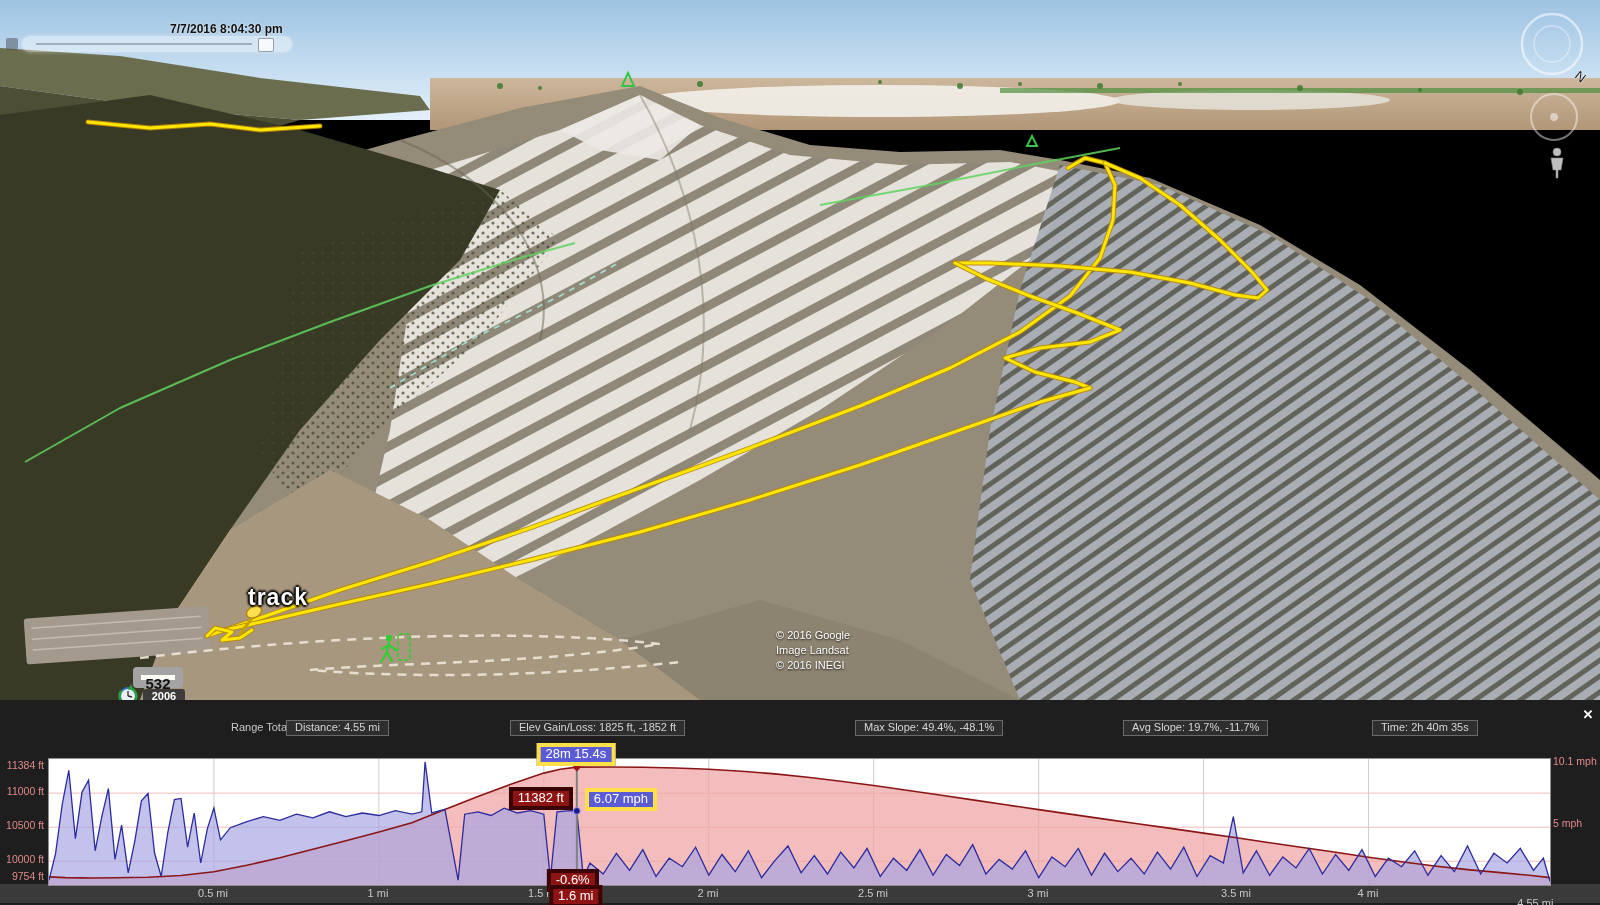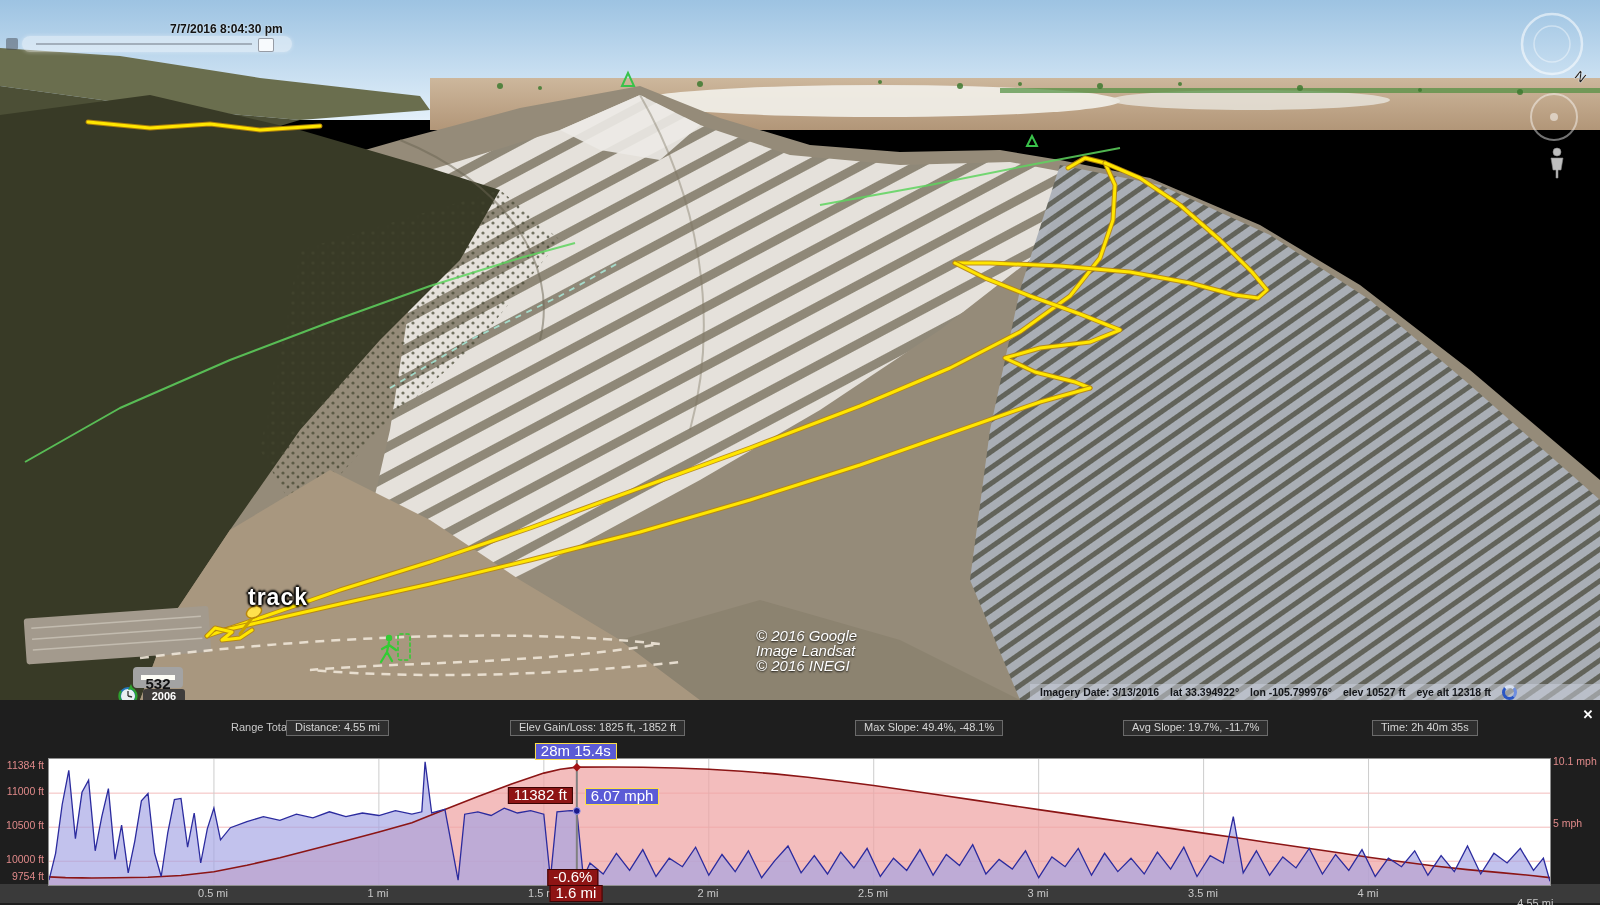--- a/index.html
+++ b/index.html
@@ -17,22 +17,22 @@
   #timeslider .handle{position:absolute;left:236px;top:2px;width:14px;height:12px;border-radius:2px;
     background:rgba(255,255,255,.8);border:1px solid rgba(140,145,155,.9);}
   #timeslider .clockbtn{position:absolute;left:-16px;top:2px;width:12px;height:12px;border-radius:2px;
     background:rgba(70,75,85,.5);}
   #tracklabel{left:248px;top:584px;font-size:23px;font-weight:bold;color:#fff;letter-spacing:1px;
     text-shadow:-2px 0 2px #000,2px 0 2px #000,0 -2px 2px #000,0 2px 2px #000;}
   #roadshield{left:133px;top:667px;width:50px;height:21px;background:#fdfdf6;border:8px solid #a3a3a3;
     border-radius:4px;color:#111;font-size:15px;font-weight:bold;text-align:center;line-height:21px;box-sizing:border-box;line-height:18px;}
   #yearbadge{left:143px;top:689px;min-width:34px;height:15px;background:rgba(35,38,42,.8);border-radius:3px;
     color:#fff;font-size:11px;font-weight:bold;text-align:center;line-height:15px;padding:0 4px;}
-  #copyright{left:756px;top:628px;font-size:15px;color:#fff;line-height:15px;
-    text-shadow:0 1px 2px rgba(0,0,0,.9);font-style:italic;}
+  #copyright{left:776px;top:628px;font-size:11px;color:#fff;line-height:15px;
+    text-shadow:0 1px 2px rgba(0,0,0,.9);}
   #gelogo{left:1312px;top:604px;font-family:"Liberation Serif","DejaVu Serif",serif;color:#fff;
     text-shadow:0 1px 4px rgba(0,0,0,.45);white-space:nowrap;}
   #gelogo .g1{font-size:47px;letter-spacing:1px;}
   #gelogo .g2{font-size:42px;font-weight:300;opacity:.95;margin-left:10px;}
   #statusbar{left:1030px;top:684px;width:570px;height:16px;background:rgba(200,206,216,.55);
     display:flex;align-items:center;gap:11px;padding-left:10px;box-sizing:border-box;}
   #statusbar span{font-size:10.5px;font-weight:bold;color:#14161a;white-space:nowrap;}
   #spinner{width:9px;height:9px;border-radius:50%;border:3px solid #2a56c4;border-top-color:rgba(220,228,245,.9);
     border-right-color:#6f8fe0;flex:0 0 auto;}
   
@@ -47,22 +47,22 @@
   .badge.gray{background:#2e2e2e;border-color:#6a6a6a;color:#d6d6d6;}
   #closebtn{position:absolute;left:1580px;top:7px;width:16px;height:16px;background:none;border:none;
     color:#fff;font-size:13px;font-weight:bold;cursor:pointer;line-height:16px;padding:0;}
   #xband{position:absolute;left:0;top:184px;width:1600px;height:19px;background:#3a3a3a;}
   #plotbox{position:absolute;left:48px;top:58px;width:1501px;height:126px;background:#fff;
     border:1px solid #8f8f8f;box-sizing:content-box;}
   #plotsvg{display:block;}
   .ylab{position:absolute;font-size:10.5px;color:#e08a8a;white-space:nowrap;}
   .ylab.left{left:0;width:44px;text-align:right;}
   .xlab{position:absolute;font-size:11px;color:#c8c8c8;white-space:nowrap;transform:translateX(-50%);}
-  .tipbadge{position:absolute;height:13px;line-height:12px;font-size:15px;padding:1px 5px;color:#fff;
-    border:1px solid #fde047;white-space:nowrap;z-index:5;}
+  .tipbadge{position:absolute;height:13px;line-height:12px;font-size:13px;padding:1px 5px;color:#fff;
+    border:4px solid #fde047;white-space:nowrap;z-index:5;}
   .tipbadge.blue{background:#5b5bd6;}
   .tipbadge.red{background:#8e1414;border-color:#3a0404;}
 </style>
 </head>
 <body>
 
 <div id="mapview">
   <svg id="scene" width="1600" height="700" viewBox="0 0 1600 700">
     <defs>
       <linearGradient id="sky" x1="0" y1="0" x2="0" y2="1">
@@ -192,28 +192,20 @@
     <div class="handle"></div>
   </div>
   <div class="overlay" id="tracklabel">track</div>
   <div class="overlay" id="roadshield">532</div>
   <div class="overlay" id="yearbadge">2006</div>
   <div class="overlay" id="copyright">
     <div>© 2016 Google</div>
     <div>Image Landsat</div>
     <div>© 2016 INEGI</div>
   </div>
-  <div class="overlay" id="statusbar">
-    <span>Imagery Date: 3/13/2016</span>
-    <span>lat   33.394922°</span>
-    <span>lon -105.799976°</span>
-    <span>elev  10527 ft</span>
-    <span>eye alt  12318 ft</span>
-    <div id="spinner"></div>
-  </div>
 </div>
 
 <div id="panel">
   <div class="hrow" id="row2">
     <span class="hlab" style="left:165px;width:130px;text-align:right;">Range Totals</span>
     <span class="badge gray" style="left:286px;">Distance: 4.55 mi</span>
     <span class="badge gray" style="left:510px;">Elev Gain/Loss: 1825 ft, -1852 ft</span>
     <span class="badge gray" style="left:855px;">Max Slope: 49.4%, -48.1%</span>
     <span class="badge gray" style="left:1123px;">Avg Slope: 19.7%, -11.7%</span>
     <span class="badge gray" style="left:1372px;">Time: 2h 40m 35s</span>
@@ -249,21 +241,21 @@
       <div class="ylab left" style="top:153px;">10000 ft</div>
       <div class="ylab left" style="top:170px;">9754 ft</div>
       <div class="ylab" style="left:1553px;top:55px;">10.1 mph</div>
       <div class="ylab" style="left:1553px;top:117px;">5 mph</div>
       <div class="xlab" style="left:213px;top:187px;">0.5 mi</div>
       <div class="xlab" style="left:378px;top:187px;">1 mi</div>
       <div class="xlab" style="left:543px;top:187px;">1.5 mi</div>
       <div class="xlab" style="left:708px;top:187px;">2 mi</div>
       <div class="xlab" style="left:873px;top:187px;">2.5 mi</div>
       <div class="xlab" style="left:1038px;top:187px;">3 mi</div>
-      <div class="xlab" style="left:1203px;top:187px;text-align:center;">3.5 mi</div>
+      <div class="xlab" style="left:1236px;top:187px;text-align:center;">3.5 mi</div>
       <div class="xlab" style="left:1368px;top:187px;">4 mi</div>
       <div class="xlab" style="left: 1549px; top: 187px; transform: translateX(-88%); margin-top: 10px;">4.55 mi</div>
     </div>
 
   <div class="tipbadge blue" id="tip-time" style="left: 575.824px; top: 43px; transform: translateX(-50%);">28m 15.4s</div>
   <div class="tipbadge red" id="tip-elev" style="left: 572.824px; top: 60px; transform: translateX(-100%); margin-top: 27px;">11382 ft</div>
   <div class="tipbadge blue" id="tip-speed" style="left: 584.824px; top: 88px;">6.07 mph</div>
   <div class="tipbadge red" id="tip-slope" style="left: 575.824px; top: 169px; transform: translateX(-56%);">-0.6%</div>
   <div class="tipbadge red" id="tip-dist" style="left: 575.824px; top: 185px; transform: translateX(-50%);">1.6 mi</div>
 </div>

